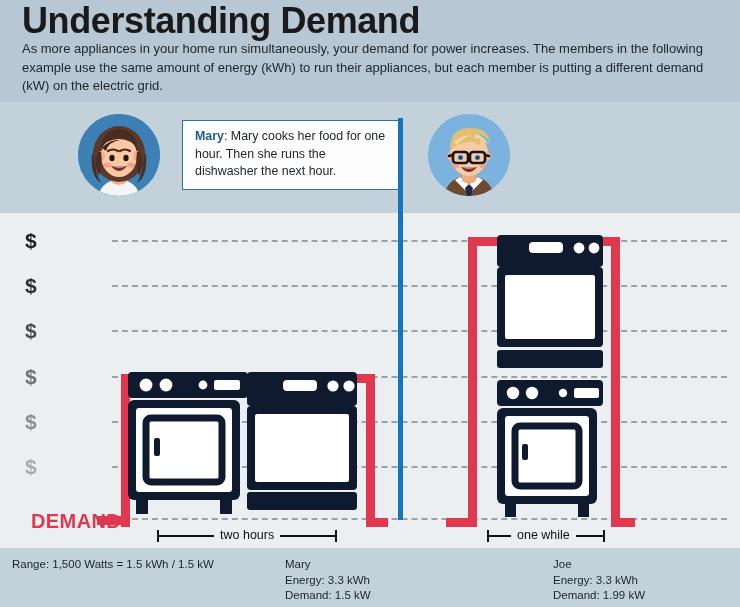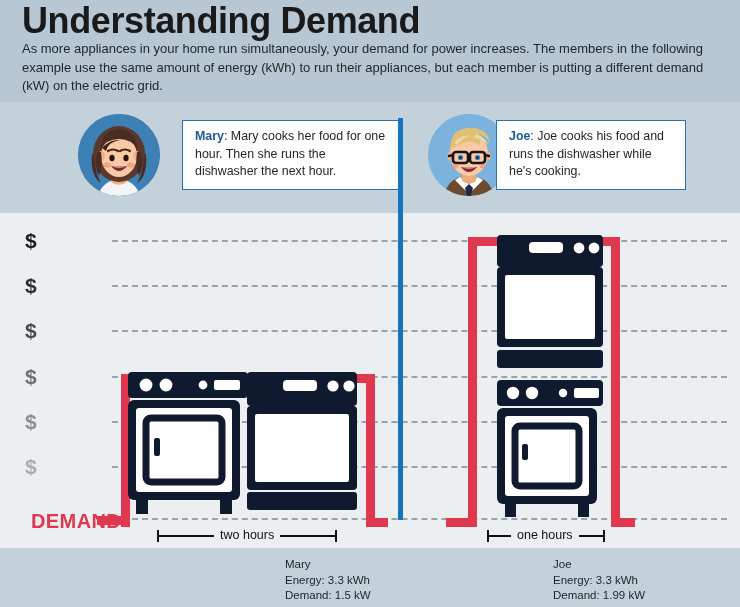--- a/index.html
+++ b/index.html
@@ -211,23 +211,20 @@
           <circle cx="49.5" cy="43.5" r="2.6" fill="#2f7ec0"></circle>
           <circle cx="32.5" cy="43.5" r="1.2" fill="#15202c"></circle>
           <circle cx="49.5" cy="43.5" r="1.2" fill="#15202c"></circle>
 
           <ellipse cx="27" cy="52" rx="3.6" ry="2.3" fill="#f2907f" opacity="0.7"></ellipse>
           <ellipse cx="55" cy="52" rx="3.6" ry="2.3" fill="#f2907f" opacity="0.7"></ellipse>
 
           <path d="M33 53 q8 10 16 0 z" fill="#7e2b2b"></path>
           <path d="M33.6 53.4 h14.8 q-7.4 2.2 -14.8 0 z" fill="#ffffff"></path>
         </svg>
-      </div>
-      <div class="bubble joe">
-        <p><span class="who">Joe</span><span>: </span><span>Joe cooks his food and runs the dishwasher while he's cooking.</span></p>
       </div>
     </div>
   </div>
 
   <div class="chart-area">
 
     <div class="gridline" style="top:27px;"></div>
     <div class="gridline" style="top:72px;"></div>
     <div class="gridline" style="top:117px;"></div>
     <div class="gridline" style="top:163px;"></div>
@@ -325,31 +322,32 @@
       <div class="cap" style="left:0;"></div>
       <div class="line" style="left:0;width:180px;"></div>
       <div class="cap" style="left:178px;"></div>
       <div class="txt" style="left:57px;">two hours</div>
     </div>
 
     <div class="bracket" style="left:487px;top:314px;width:118px;">
       <div class="cap" style="left:0;"></div>
       <div class="line" style="left:0;width:118px;"></div>
       <div class="cap" style="left:116px;"></div>
-      <div class="txt" style="left:24px;">one hours</div>
+      <div class="txt" style="left:24px;">one while</div>
     </div>
   </div>
 
   <div class="demand-label">DEMAND</div>
   <div class="demand-foot"></div>
 
   <div class="divider"></div>
 
   <div class="footer-band">
     <div class="foot-col a">
+      <div>Range: 1,500 Watts = 1.5 kWh / 1.5 kW</div>
     </div>
     <div class="foot-col b">
       <div>Mary</div>
       <div>Energy:  3.3 kWh</div>
       <div>Demand: 1.5 kW</div>
     </div>
     <div class="foot-col c">
       <div>Joe</div>
       <div>Energy:  3.3 kWh</div>
       <div>Demand: 1.99 kW</div>

